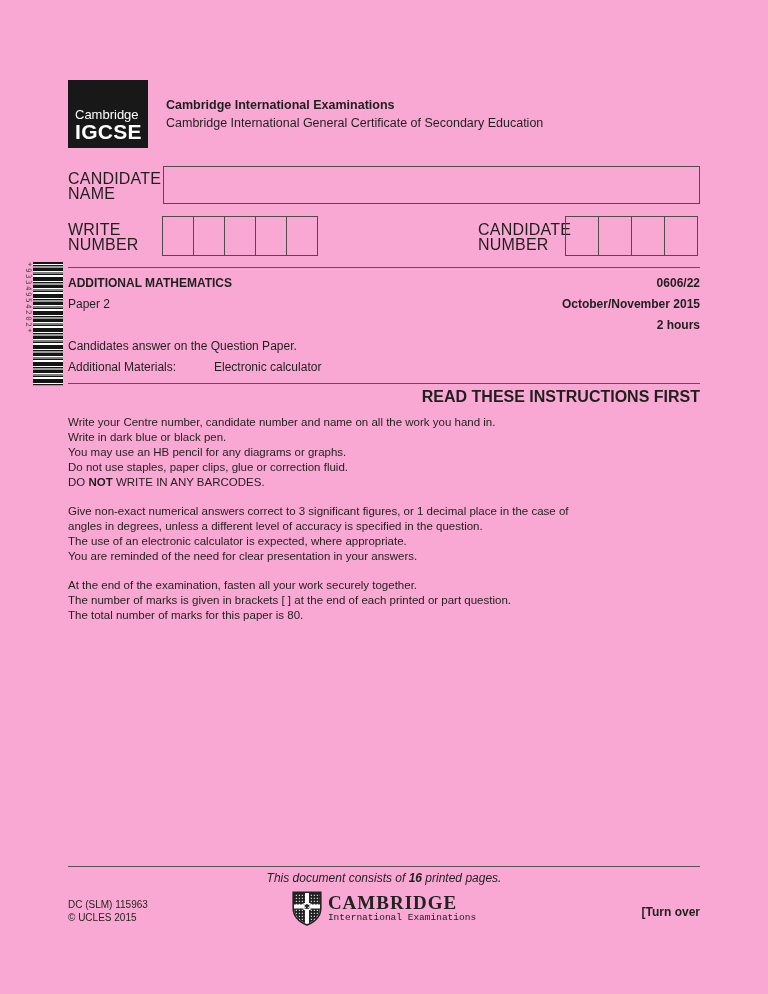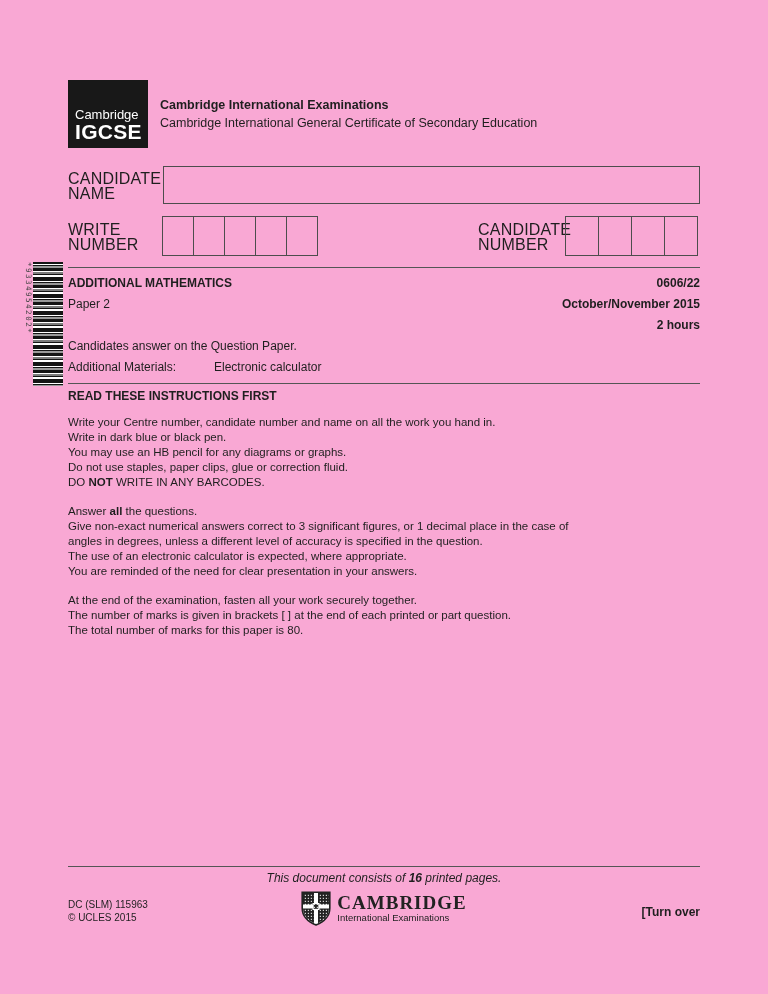--- a/index.html
+++ b/index.html
@@ -28,21 +28,21 @@
 
   
   .header { position:absolute; top:80px; left:68px; right:68px; display:flex; }
   .logo-box {
     width:80px; height:68px; background:#181818; color:#ffffff;
     display:flex; flex-direction:column; justify-content:flex-end;
     padding:6px 7px;
   }
   .logo-line1 { font-size:13px; line-height:14px; }
   .logo-line2 { font-size:21px; line-height:20px; font-weight:bold; letter-spacing:0.3px; }
-  .header-text { margin-left:12px; padding-top:16px; font-size:12.5px; line-height:18px; }
+  .header-text { margin-left:18px; padding-top:16px; font-size:12.5px; line-height:18px; }
   .org { font-weight:bold; }
 
   
   .field-label { position:absolute; font-size:16px; line-height:15px; letter-spacing:0.2px; }
   .lbl-name   { left:68px;  top:171px; width:92px; }
   .lbl-centre { left:68px;  top:222px; width:92px; }
   .lbl-cand   { left:478px; top:222px; width:100px; }
   .name-box {
     position:absolute; left:163px; top:166px; width:537px; height:38px;
     border:1px solid #4d4d4d;
@@ -58,31 +58,31 @@
   .rule1 { top:267px; } .rule2 { top:383px; } .rule3 { top:866px; }
 
   
   .subject-block { position:absolute; top:273px; left:68px; right:68px; font-size:12px; }
   .srow { display:flex; justify-content:space-between; line-height:21px; height:21px;gap:42px; }
   .right-only { justify-content:flex-end; }
   .mat-label { display:inline-block; width:146px; }
 
   
   .instructions { position:absolute; top:389px; left:68px; right:68px; line-height:15px; }
-  .ins-heading { font-size:12px; margin-bottom:11px; }
+  .ins-heading { font-size:16px; margin-bottom:11px;text-align:right; }
   .para { margin-bottom:14px; }
 
   
   .footer-note { position:absolute; top:871px; left:68px; right:68px; text-align:center; font-size:12px;font-style:italic; }
   .footer-row { position:absolute; top:891px; left:68px; right:68px; display:flex; align-items:flex-start; }
   .imprint { width:190px; font-size:10px; line-height:13px; padding-top:7px; }
   .footer-logo { flex:1; display:flex; justify-content:center; align-items:flex-start; gap:6px; }
   .logo-text { padding-top:2px; }
   .cam-title { font-family:"Liberation Serif", serif; font-size:19px; font-weight:bold; letter-spacing:1px; line-height:20px; color:#222; }
-  .cam-sub   { font-family:Liberation Sans, sans-serif; font-size:9.5px; line-height:10px; color:#222; }
+  .cam-sub   { font-family:Liberation Mono, monospace; font-size:9.5px; line-height:10px; color:#222; }
   .turn-over { width:190px; text-align:right; font-size:12px; padding-top:14px; }
 </style>
 </head>
 <body>
 
 <div class="page">
 
   <div class="barcode">
     <div class="barcode-text">*9334954202*</div>
     <div class="barcode-stripes"></div>
@@ -149,21 +149,20 @@
     <div class="ins-heading b">READ THESE INSTRUCTIONS FIRST</div>
     <div id="paras">
         <div class="para">
           <div class="iline"><span>Write your Centre number, candidate number and name on all the work you hand in.</span></div>
           <div class="iline"><span>Write in dark blue or black pen.</span></div>
           <div class="iline"><span>You may use an HB pencil for any diagrams or graphs.</span></div>
           <div class="iline"><span>Do not use staples, paper clips, glue or correction fluid.</span></div>
           <div class="iline"><span>DO </span><span class="b">NOT</span><span> WRITE IN ANY BARCODES.</span></div>
         </div>
         <div class="para">
-          <div class="iline"><span>Answer </span><span class="b">all</span><span> the questions.</span></div>
           <div class="iline"><span>Give non-exact numerical answers correct to 3 significant figures, or 1 decimal place in the case of</span></div>
           <div class="iline"><span>angles in degrees, unless a different level of accuracy is specified in the question.</span></div>
           <div class="iline"><span>The use of an electronic calculator is expected, where appropriate.</span></div>
           <div class="iline"><span>You are reminded of the need for clear presentation in your answers.</span></div>
         </div>
         <div class="para">
           <div class="iline"><span>At the end of the examination, fasten all your work securely together.</span></div>
           <div class="iline"><span>The number of marks is given in brackets [ ] at the end of each printed or part question.</span></div>
           <div class="iline"><span>The total number of marks for this paper is 80.</span></div>
         </div>

